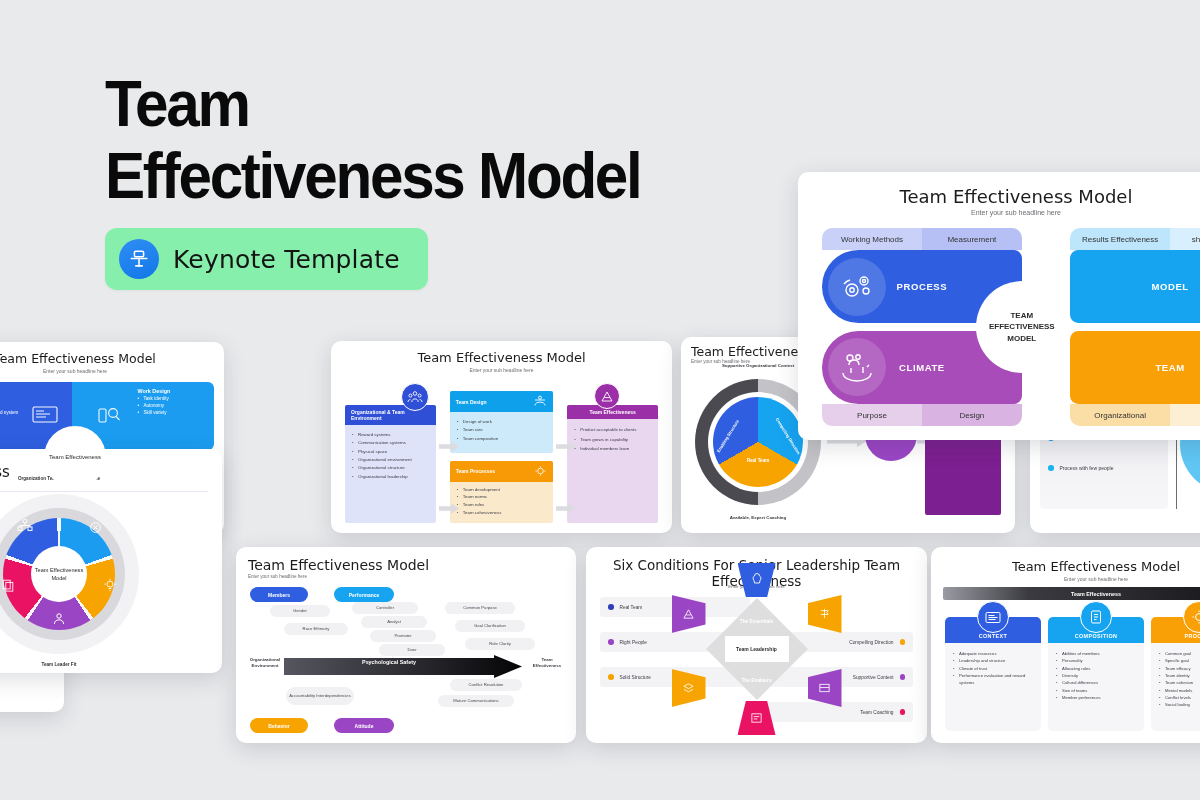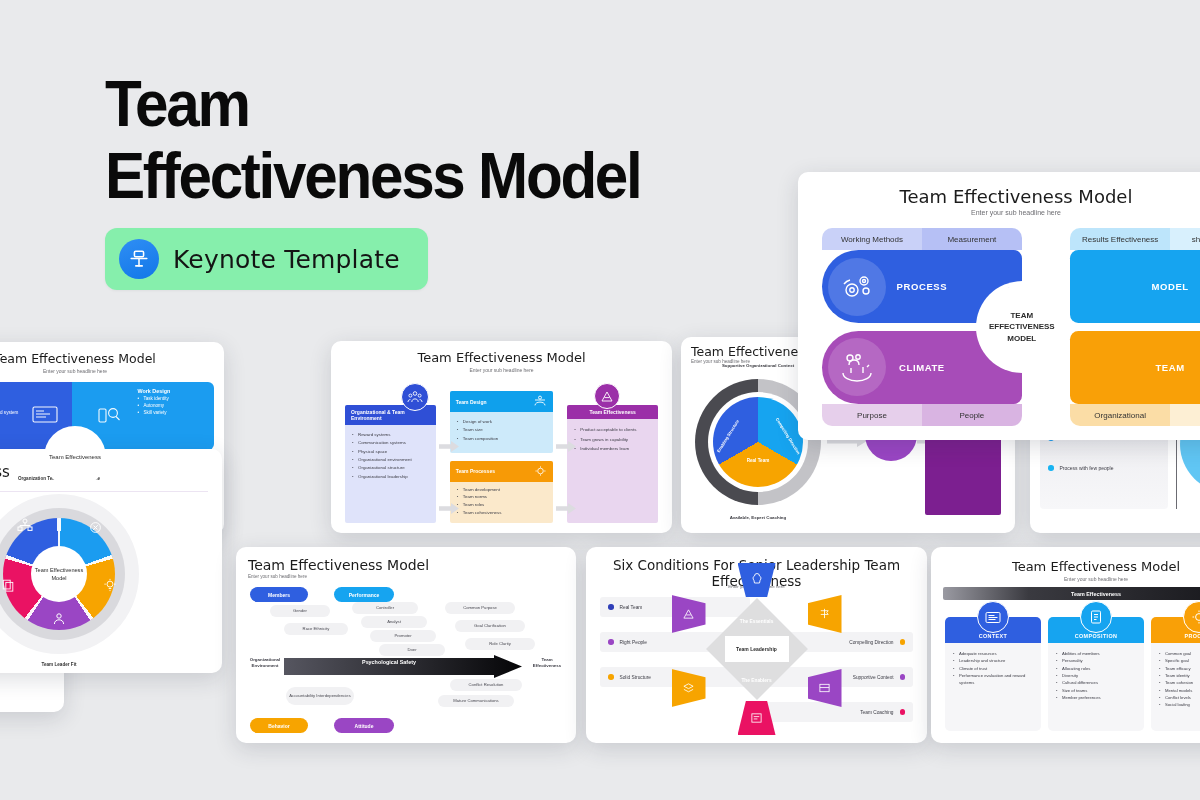--- a/index.html
+++ b/index.html
@@ -560,21 +560,21 @@
                 <circle cx="11" cy="7" r="3"></circle>
                   <circle cx="19" cy="6" r="2.2"></circle>
                 <path d="M10 14c0-3 2-5 5-5s5 2 5 5"></path>
                 <path d="M4 22a14 8 0 0 0 28 0"></path>
                 <path d="M12 22v-5M24 22v-6M28 16l2-2"></path>
               </svg>
             </span>
           </div>
           <div class="tefTab" style="bottom:0;background:linear-gradient(90deg,#e6cfeb 0%,#e6cfeb 50%,#d9b4e2 50%,#d9b4e2 100%);border-radius:0 0 10px 10px;">
             <span>Purpose</span>
-            <span>People</span>
+            <span>Design</span>
           </div>
         </div>
 
         <div class="tef" style="right:-36px;bottom:0;">
           <div class="tefMain" style="top:0;bottom:22px;background:#f9a007;border-radius:10px 44px 44px 10px;">
             <span>TEAM</span>
 
           </div>
           <div class="tefTab" style="bottom:0;background:linear-gradient(90deg,#fbdda6 0%,#fbdda6 50%,#fdefd4 50%,#fdefd4 100%);border-radius:0 0 10px 10px;">
             <span>Organizational</span>

